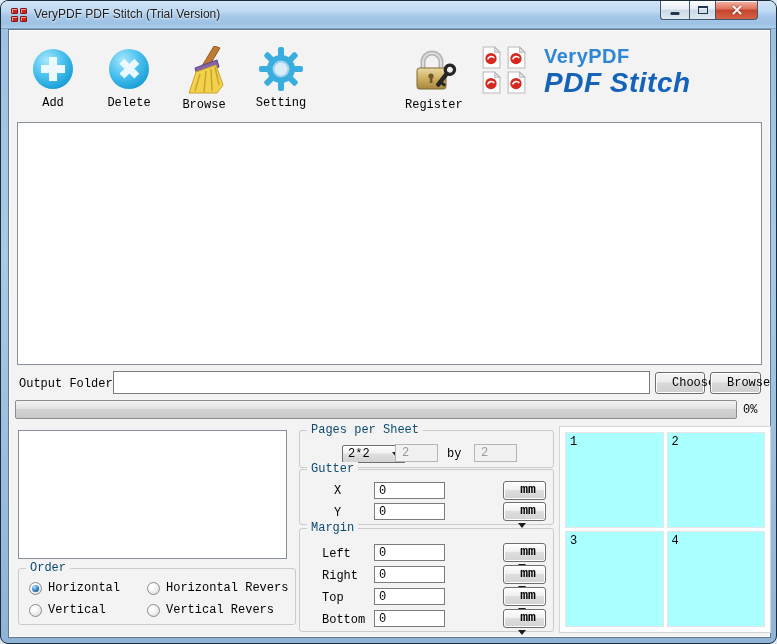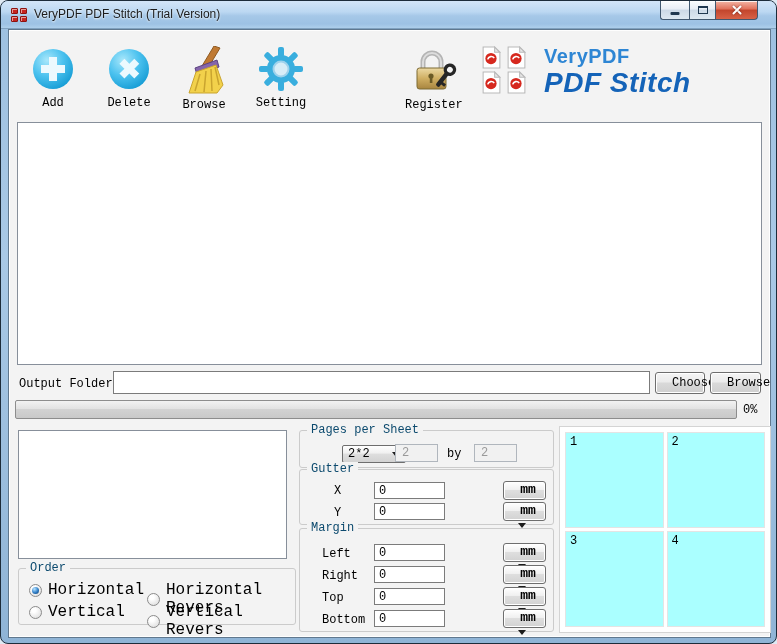--- a/index.html
+++ b/index.html
@@ -92,21 +92,21 @@
 
   .group { position:absolute; border:1px solid #cbcbcb; border-radius:3px; }
   .legend { position:absolute; top:-8px; left:7px; padding:0 4px; background:#f3f3f3;
     font-size:12px; color:#0c4a6e; white-space:nowrap; }
 
   .g-order  { left:17px;  top:567px; width:278px; height:57px; }
   .g-pages  { left:298px; top:429px; width:255px; height:38px; }
   .g-gutter { left:298px; top:468px; width:255px; height:56px;padding-left:32px; }
   .g-margin { left:298px; top:527px; width:255px; height:104px; }
 
-  .radio { position:absolute; display:flex; align-items:center; gap:6px; font-size:16px; cursor:default; }
+  .radio { position:absolute; display:flex; align-items:center; gap:6px; font-size:12px; cursor:default; }
   .rb { width:13px; height:13px; border-radius:50%; border:1px solid #8b8b8b; flex:none;
     background:radial-gradient(circle at 35% 30%, #ffffff 20%, #dcdcdc 90%); position:relative; }
   .radio.checked .rb::after { content:""; position:absolute; left:2px; top:2px; width:7px; height:7px;
     border-radius:50%; background:radial-gradient(circle at 35% 30%, #aadcff 5%, #2e7cc4 55%, #123a66 100%); }
 
   .field-label { position:absolute; font-size:12px; color:#000; }
   .num-input { position:absolute; width:71px; height:17px; border:1px solid #7b7b7b; background:#fff;
     font:12px "Liberation Mono", monospace; padding:0 4px; }
   .dis-input { position:absolute; width:43px; height:18px; border:1px solid #b0b6bd; background:#f1f1f1;
     color:#9a9a9a; font:12px "Liberation Mono", monospace; padding:0 6px; }

